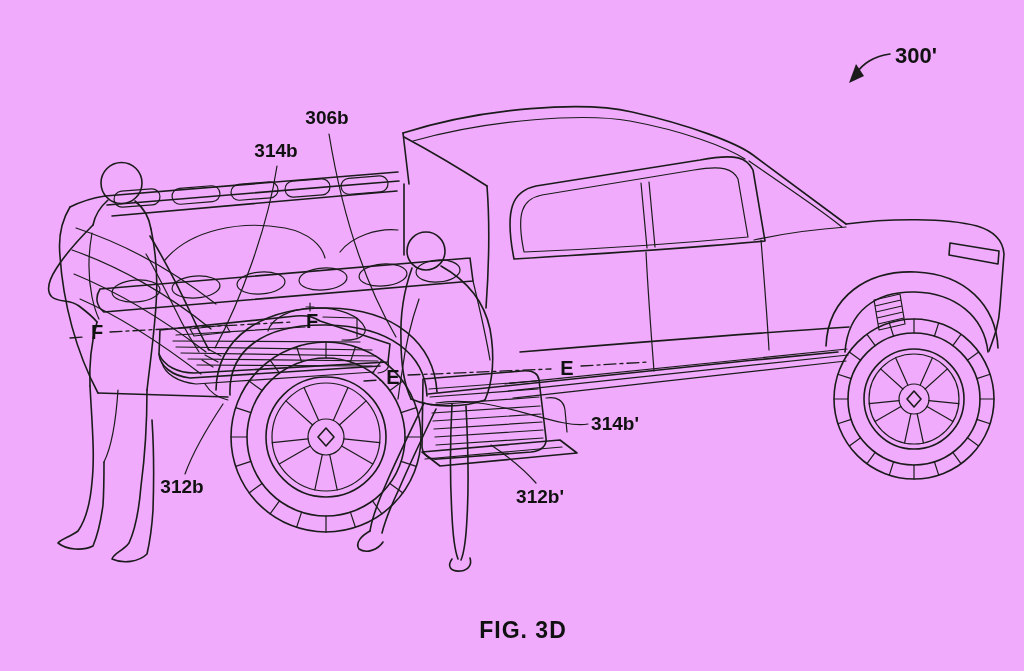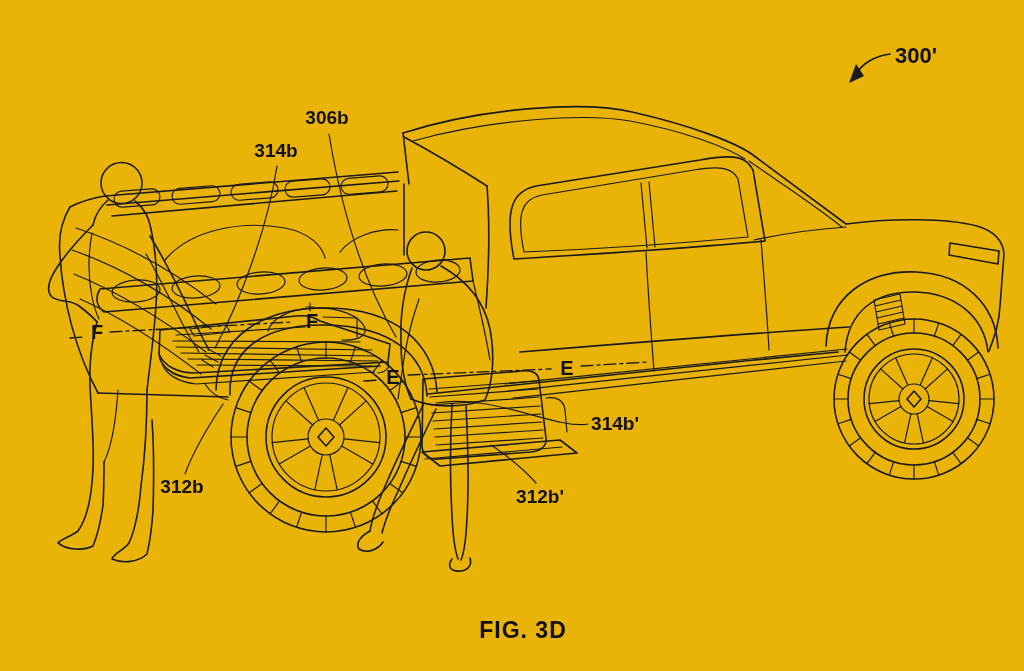--- a/index.html
+++ b/index.html
@@ -1,17 +1,17 @@
 <!DOCTYPE html>
 <html><head>
 <meta charset="utf-8">
 <style>
   html,body{margin:0;padding:0;background:#ffffff;}
   .figure-canvas{
-    position:relative;width:1024px;height:671px;background:#eab308;
+    position:relative;width:1024px;height:671px;background:#f0abfc;
     font-family:"Liberation Sans", sans-serif;overflow:hidden;
   }
   svg{display:block;}
   .ln  {fill:none;stroke:#1b1b1b;stroke-width:1.6;stroke-linecap:round;stroke-linejoin:round;}
   .thin{fill:none;stroke:#1b1b1b;stroke-width:1.2;stroke-linecap:round;stroke-linejoin:round;}
   .dash{fill:none;stroke:#1b1b1b;stroke-width:1.3;stroke-dasharray:12 4 3 4;stroke-linecap:round;}
   .ref {fill:#111;font-family:"Liberation Sans",sans-serif;font-size:19px;font-weight:600;}
   .sec {fill:#111;font-family:"Liberation Sans",sans-serif;font-size:20px;font-weight:600;}
   .big {fill:#111;font-family:"Liberation Sans",sans-serif;font-size:22px;font-weight:700;}
   .cap {fill:#111;font-family:"Liberation Sans",sans-serif;font-size:23px;font-weight:700;letter-spacing:1px;}

